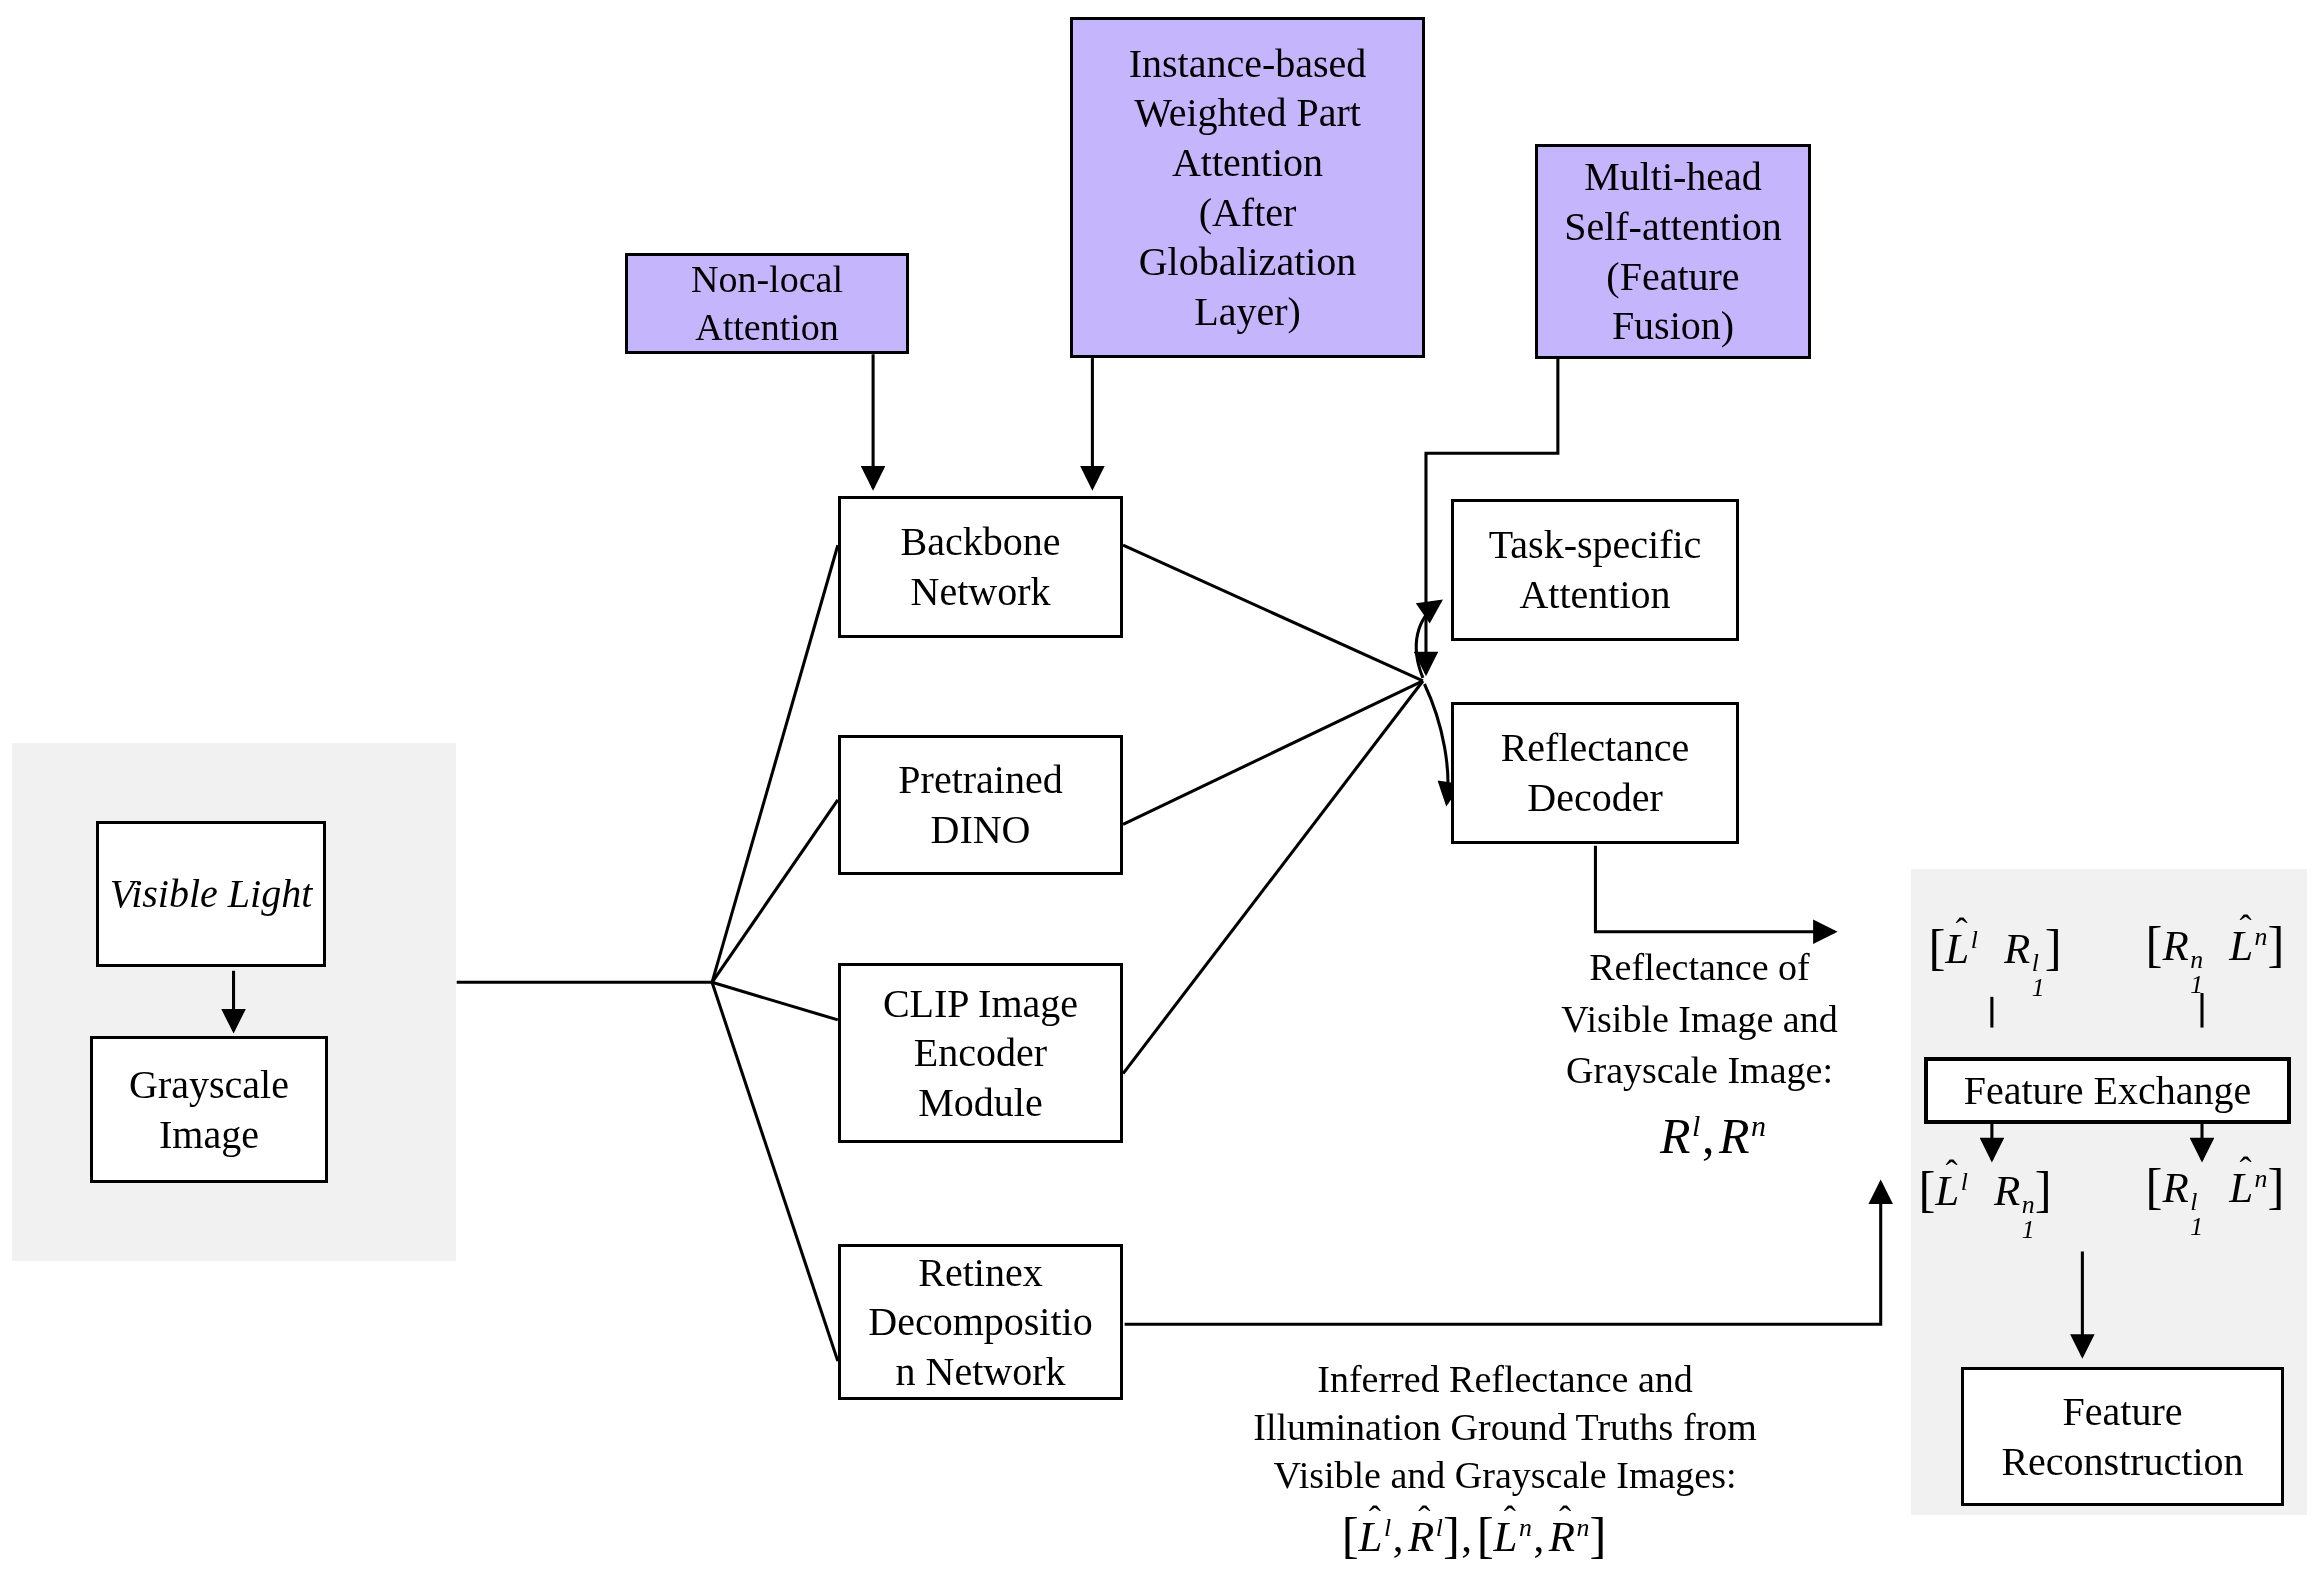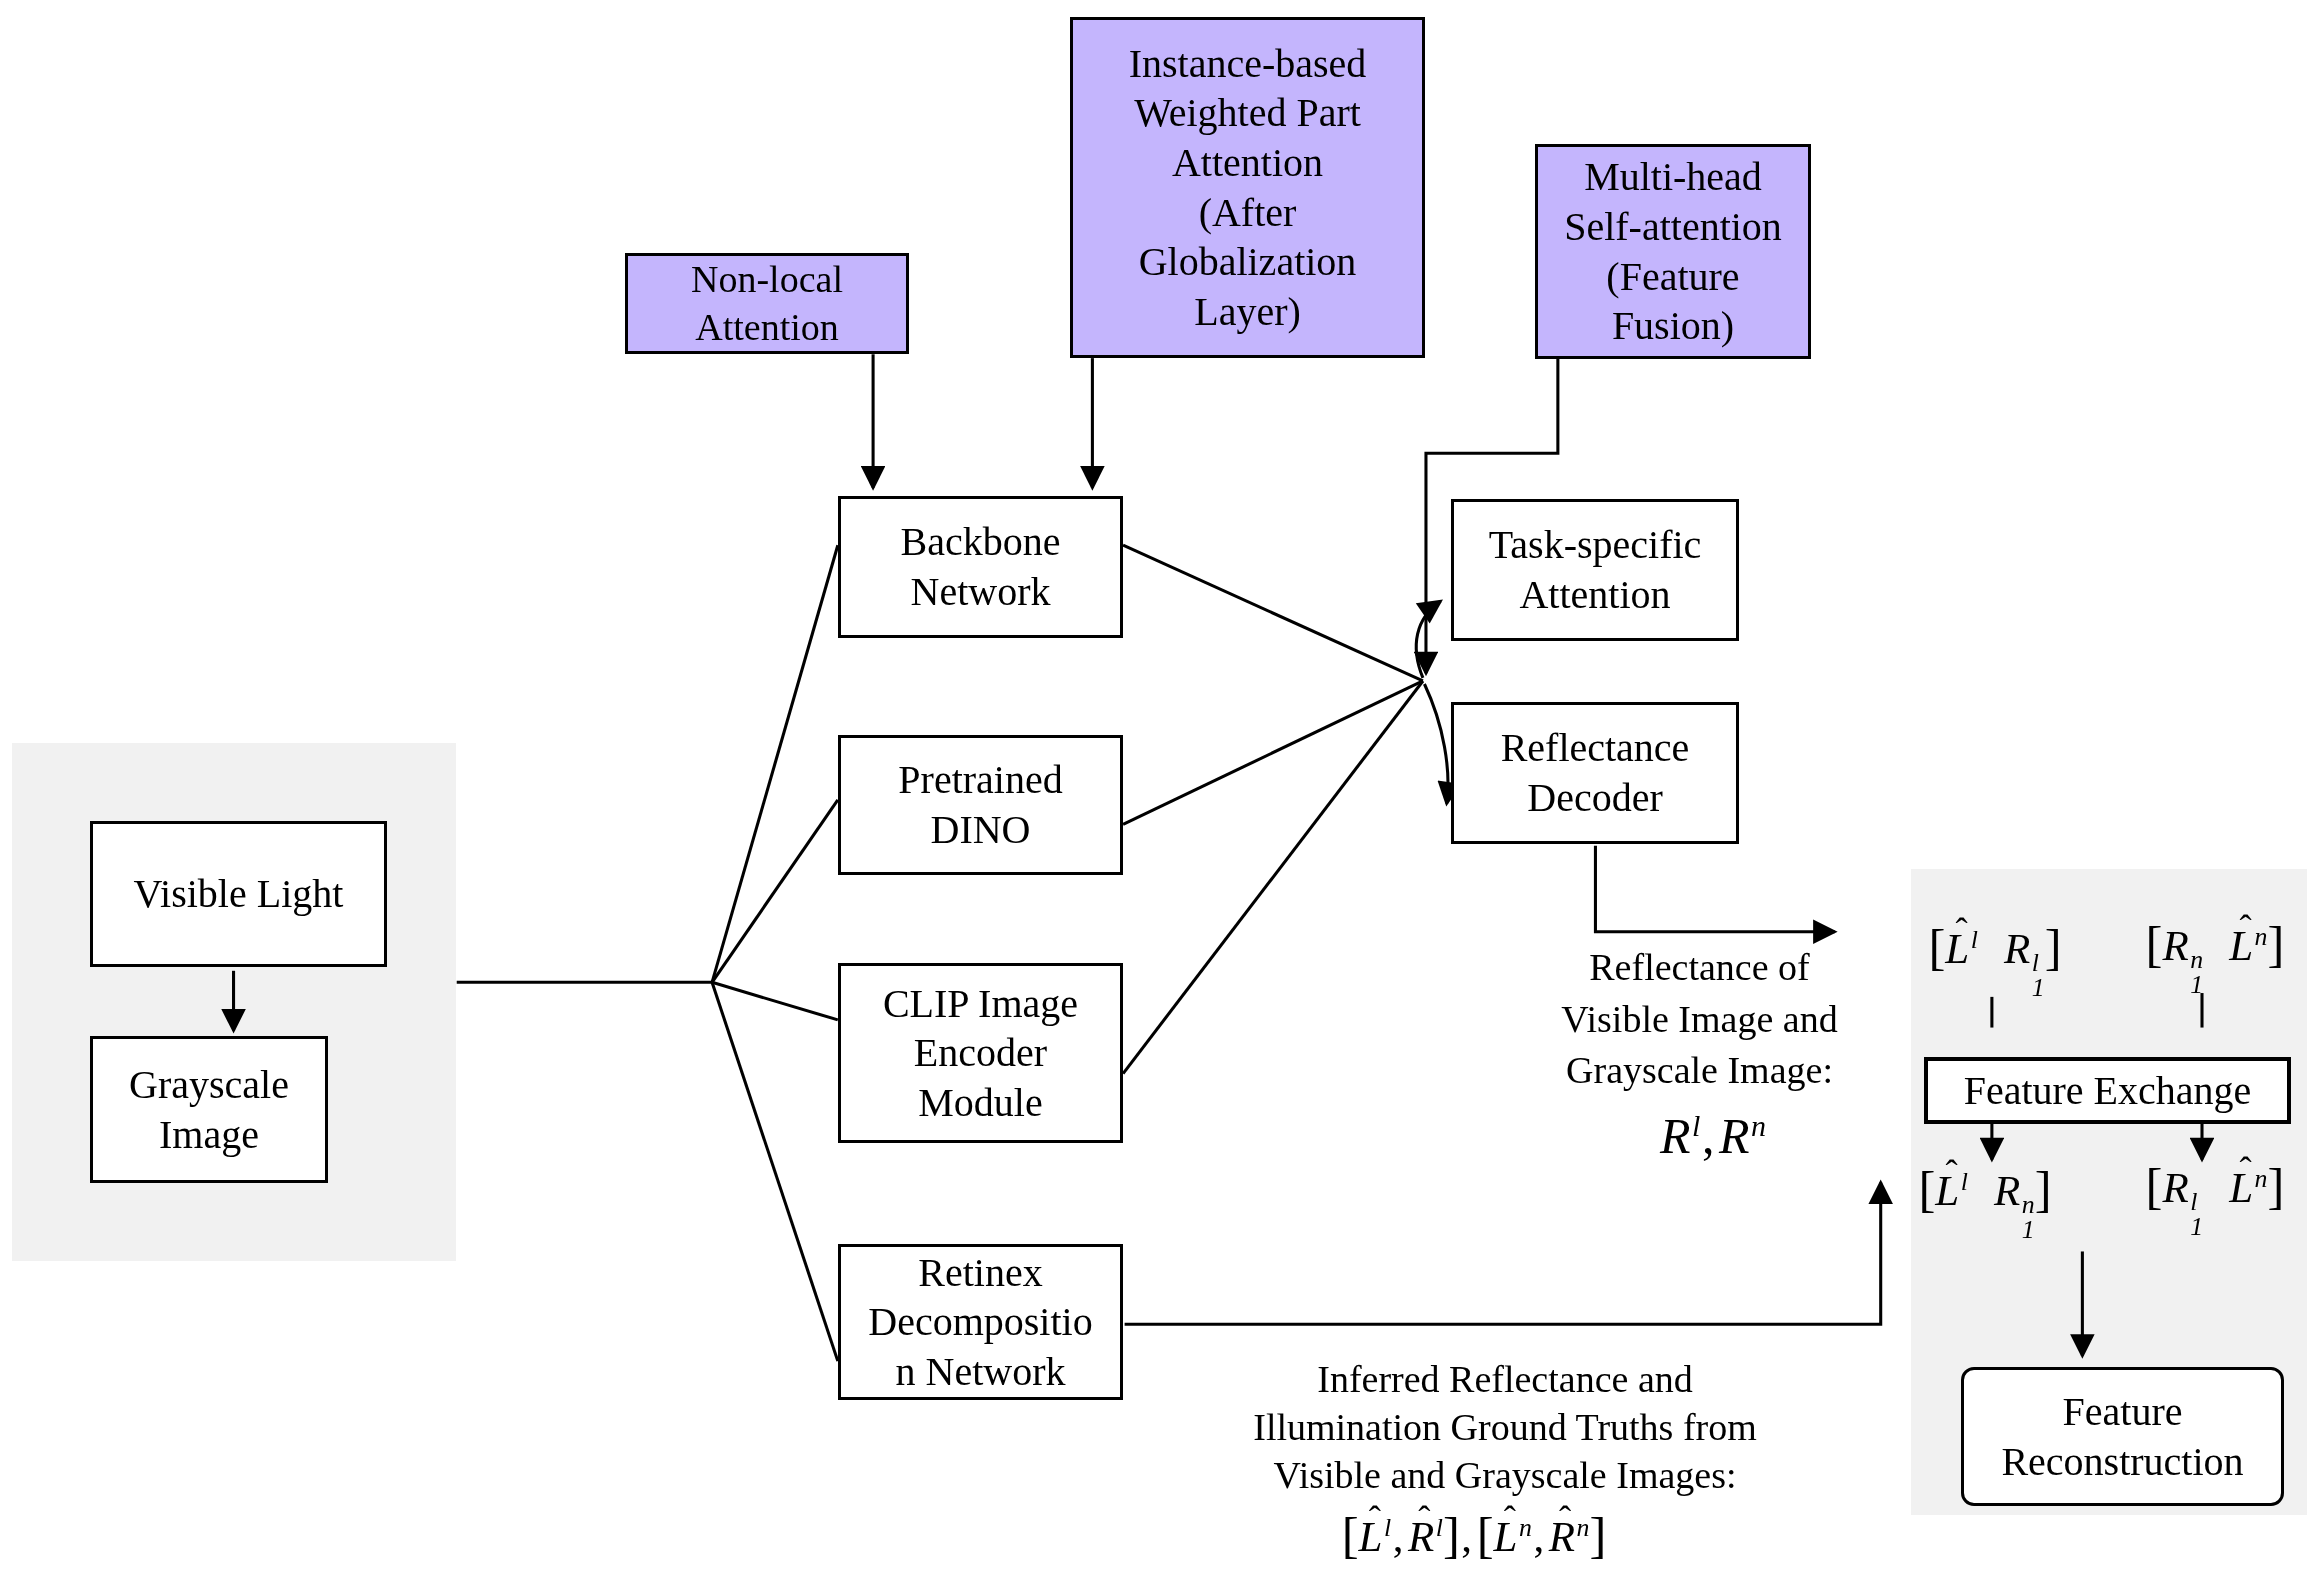--- a/index.html
+++ b/index.html
@@ -60,21 +60,21 @@
       <path d="M2080 1103 V1215 H2392" marker-end="url(#arrow)"></path>
       <path d="M1466 1727 H2452 V1542" marker-end="url(#arrow)"></path>
       <path d="M2597 1300 V1340"></path>
       <path d="M2871 1295 V1340"></path>
       <path d="M2597 1427 V1512" marker-end="url(#arrow)"></path>
       <path d="M2871 1427 V1512" marker-end="url(#arrow)"></path>
       <path d="M2715 1632 V1768" marker-end="url(#arrow)"></path>
     </g>
   </svg>
 
-  <div class="box" style="left:90px;top:821px;width:297px;height:146px;">
+  <div class="box" style="left:96px;top:821px;width:230px;height:146px;font-style:italic;">
     <span class="lbl">Visible Light</span>
   </div>
   <div class="box" style="left:90px;top:1036px;width:238px;height:147px;">
     <span class="lbl">Grayscale
 Image</span>
   </div>
 
   <div class="box blue" style="left:625px;top:253px;width:284px;height:101px;">
     <span class="lbl" style="font-size:38px;">Non-local
 Attention</span>
@@ -147,19 +147,19 @@
 
   <div class="formula" style="left:1985px;top:1201px;"><span class="tok rm br">[</span><span class="tok"><span class="hatwrap"><span class="hatmark">ˆ</span><span>L</span></span><span class="msup">l</span></span><span class="tok gap"></span><span class="tok">R<span class="supsub">
           <span class="ss-sup">n</span>
           <span class="ss-sub">1</span>
         </span></span><span class="tok rm br">]</span></div>
   <div class="formula" style="left:2215px;top:1198px;"><span class="tok rm br">[</span><span class="tok">R<span class="supsub">
           <span class="ss-sup">l</span>
           <span class="ss-sub">1</span>
         </span></span><span class="tok gap"></span><span class="tok"><span class="hatwrap"><span class="hatmark">ˆ</span><span>L</span></span><span class="msup">n</span></span><span class="tok rm br">]</span></div>
 
-  <div class="box" style="left:1961px;top:1367px;width:323px;height:139px;border-radius:13px;">
+  <div class="box" style="left:1961px;top:1367px;width:323px;height:139px;">
     <span class="lbl">Feature
 Reconstruction</span>
   </div>
 
 </div>
 
 
 </body></html>

